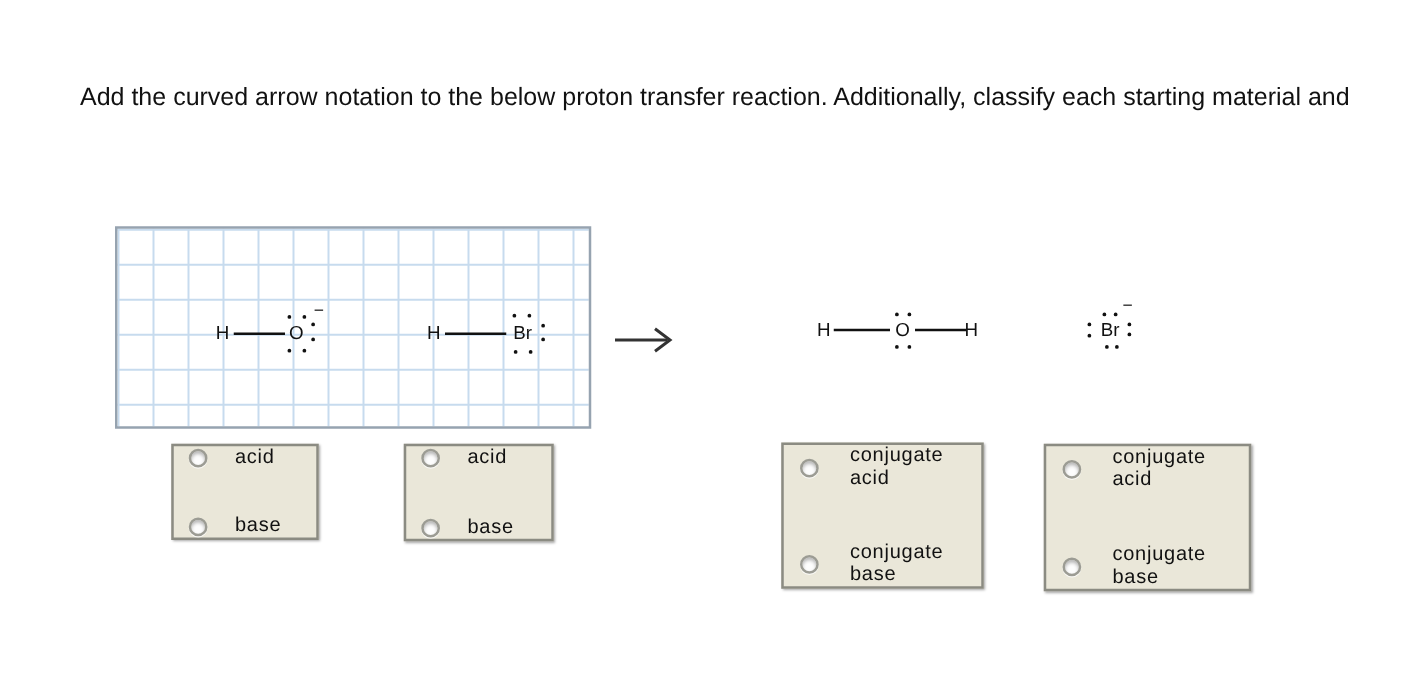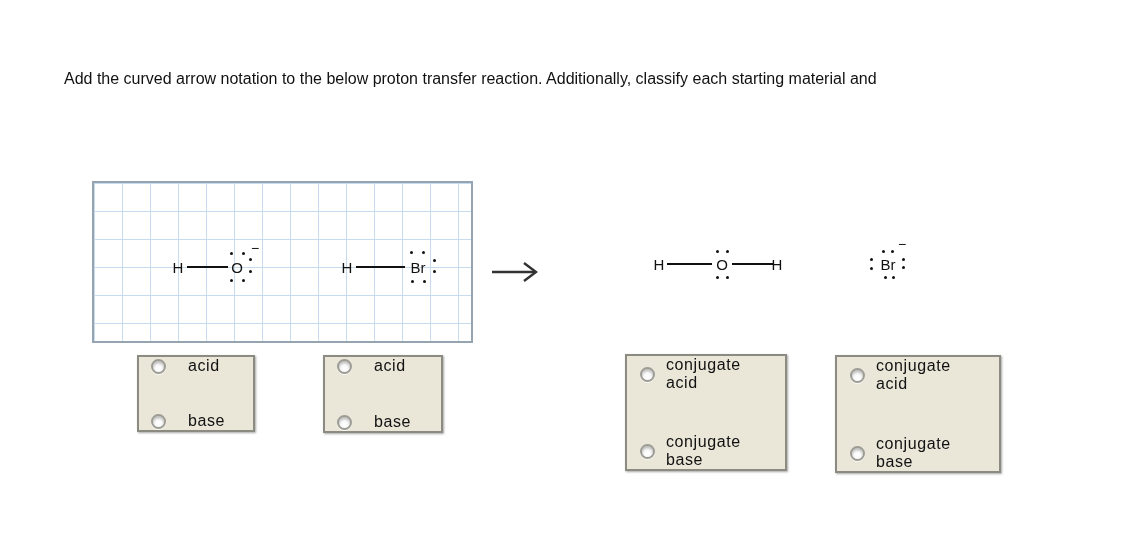--- a/index.html
+++ b/index.html
@@ -1,21 +1,21 @@
 <!DOCTYPE html>
 <html><head>
 <meta charset="utf-8">
 <style>
   * { margin: 0; padding: 0; box-sizing: border-box; }
   html, body { background: #ffffff; }
   body { font-family: "Liberation Sans", sans-serif; color: #1a1a1a; }
   .screen { position: relative; width: 1126px; height: 541px; background: #fff; overflow: hidden; }
 
   
-  .instructions { position: absolute; left: 64px; top: 68px; font-size: 16px; line-height: 21px; color: #111; }
+  .instructions { position: absolute; left: 64px; top: 68px; font-size: 20px; line-height: 21px; color: #111; }
   .instructions div { white-space: nowrap; }
 
   
   .sketchpad {
     position: absolute; left: 92px; top: 181px; width: 381px; height: 162px;
     border: 2px solid #96a3b0;
     background-color: #ffffff;
     background-image:
       linear-gradient(to right, #c7dbee 1.5px, transparent 1.5px),
       linear-gradient(to bottom, #c7dbee 1.5px, transparent 1.5px);
@@ -40,21 +40,21 @@
     position: absolute;
     background: #eae7d9;
     border: 2px solid #8b8b82;
     box-shadow: 1px 1px 2px rgba(0,0,0,0.35);
     display: flex; flex-direction: column; justify-content: space-between;
   }
   .choice-box.small { padding-left: 12px; gap: 13px; }
   .choice-box.large { padding-left: 13px; gap: 14px; }
   .choice-row { display: flex; align-items: center; }
   .choice-box.small .choice-row { gap: 22px; }
-  .choice-box.large .choice-row { gap: 11px; }
+  .choice-box.large .choice-row { gap: 25px; }
   .radio {
     width: 15px; height: 15px; flex: none; border-radius: 50%;
     background: #fdfdfd;
     border: 2px solid #9c9c94;
     box-shadow: inset 0 2px 3px rgba(0,0,0,0.28), 0 1px 0 rgba(255,255,255,0.7);
     cursor: pointer;
   }
   .choice-label {
     font-size: 16px; letter-spacing: 0.6px; line-height: 18px; color: #111;
   }

